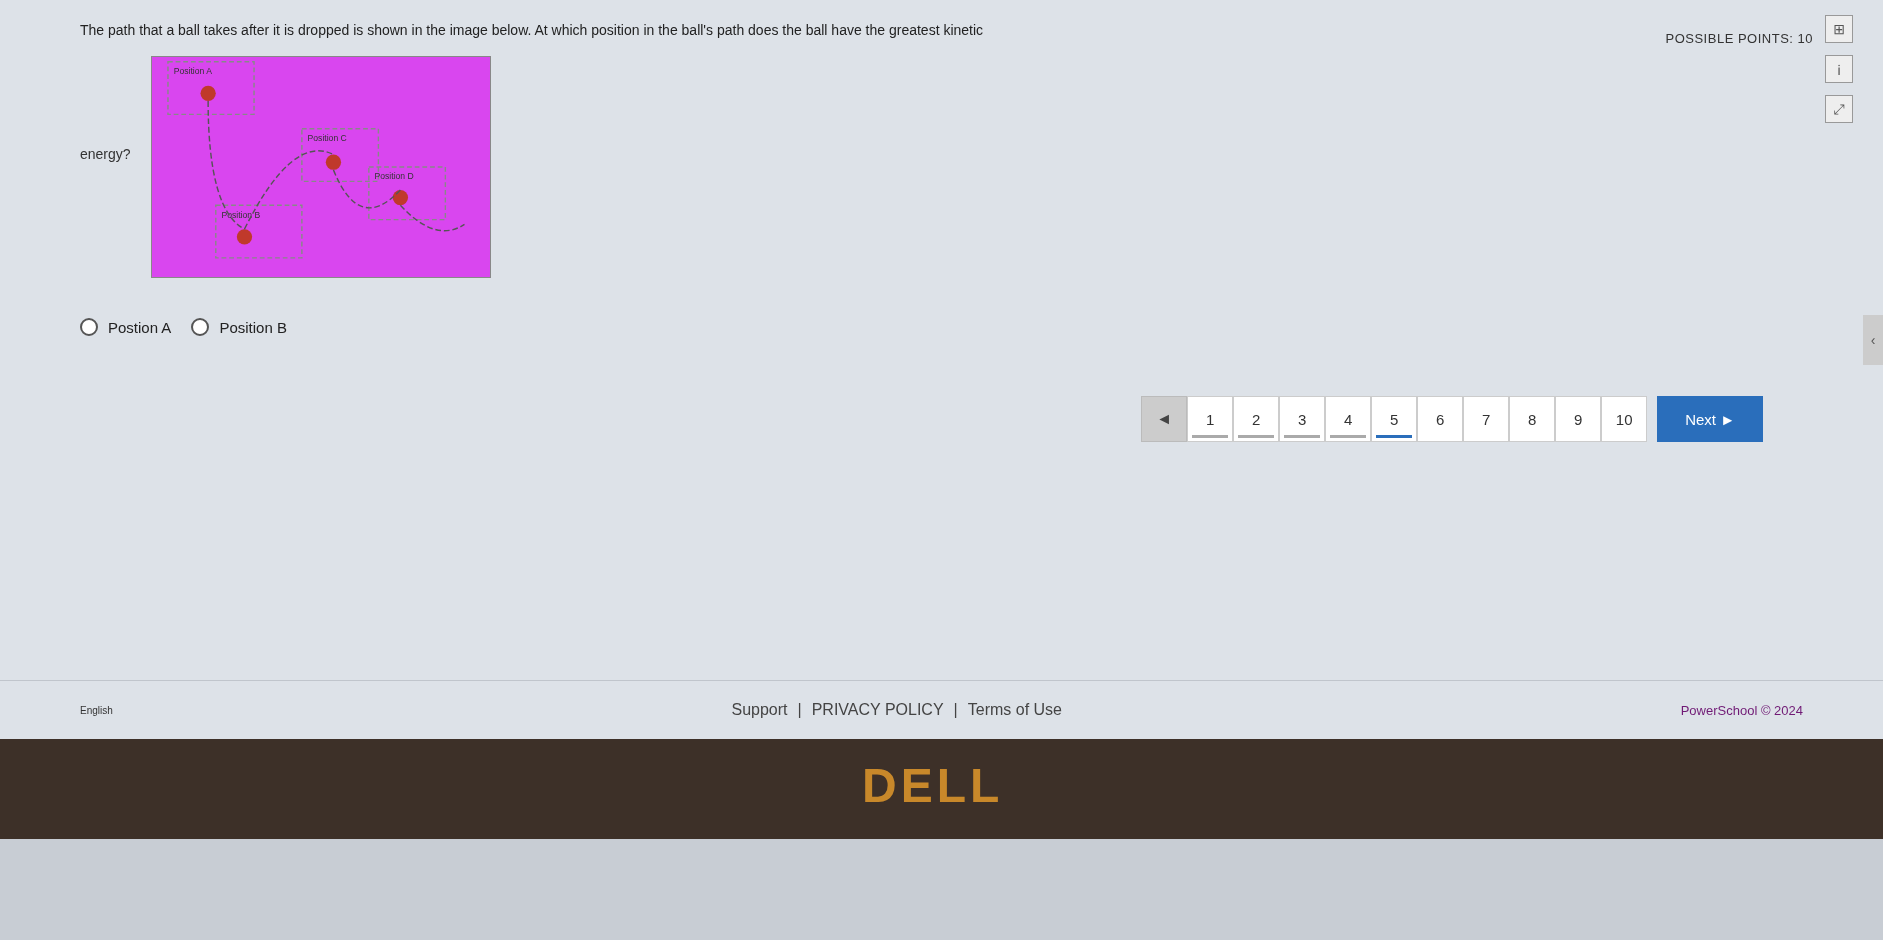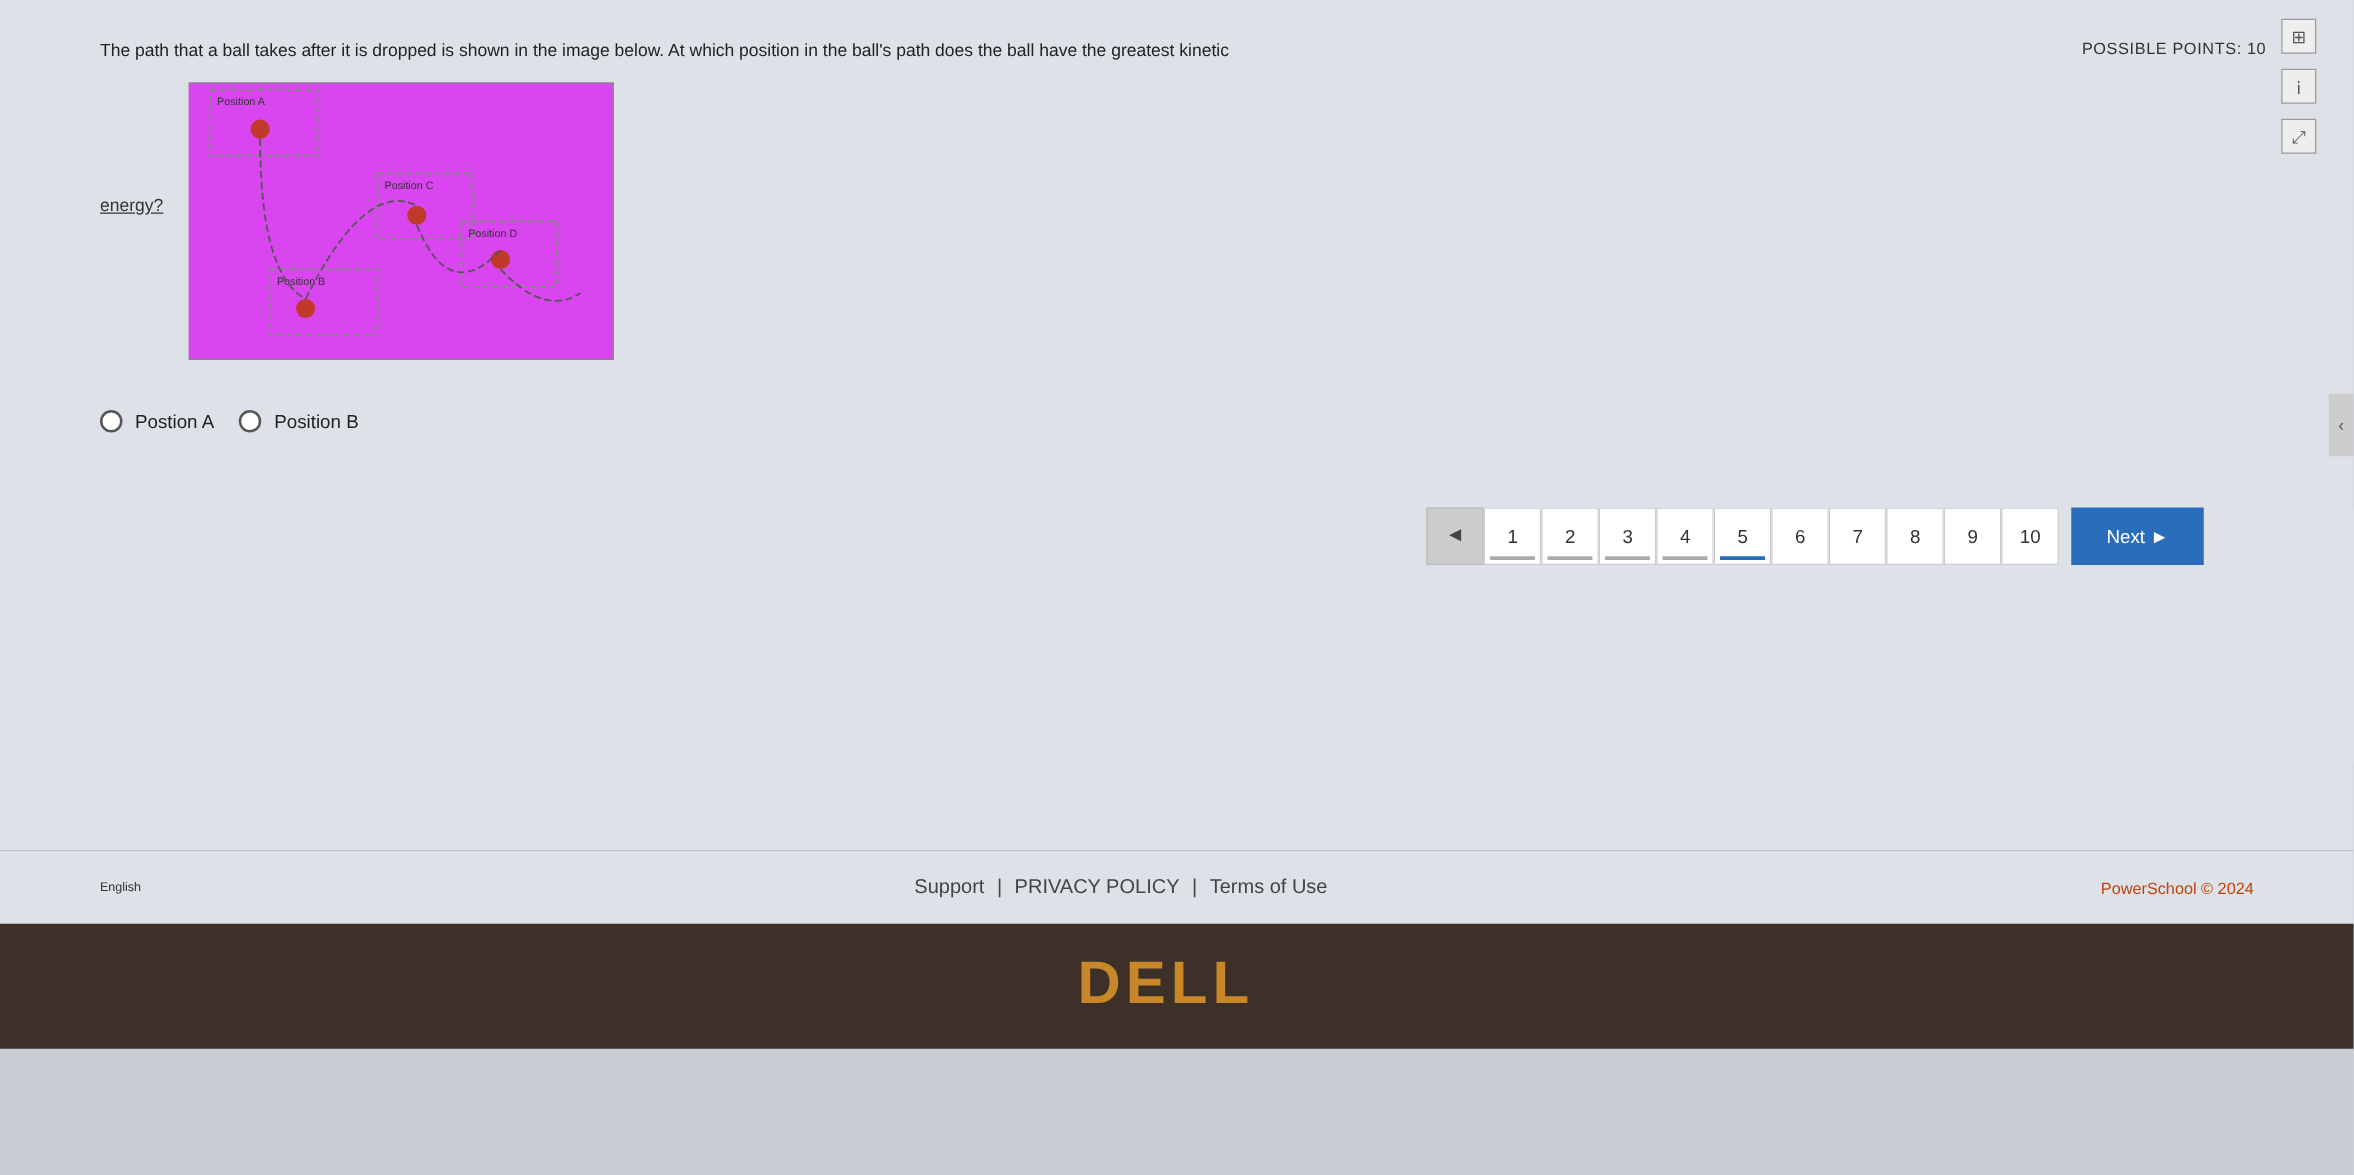--- a/index.html
+++ b/index.html
@@ -49,38 +49,36 @@
       justify-content: center;
       background: #eee;
       cursor: pointer;
       font-size: 14px;
       color: #555;
     }
 
     .question-text {
       font-size: 14px;
       color: #222;
-      margin-top: 10px;
       max-width: 1100px;
       line-height: 1.5;
     }
 
     .diagram-container {
       margin-top: 15px;
       display: flex;
       align-items: flex-start;
       gap: 20px;
     }
 
     .energy-label {
       font-size: 14px;
       color: #333;
       margin-top: 90px;
       white-space: nowrap;
-      text-decoration: underline;
     }
 
     .diagram-box {
       border: 1.5px solid #888;
       background: #d946ef;
       width: 340px;
       height: 222px;
       position: relative;
       flex-shrink: 0;
     }
@@ -211,21 +209,21 @@
     }
 
     .footer-links a {
       color: #444;
       text-decoration: none;
       cursor: pointer;
     }
 
     .footer-copyright {
       font-size: 13px;
-      color: #c2410c;
+      color: #701a75;
     }
 
     
     .dell-area {
       background: #3d3028;
       height: 100px;
       display: flex;
       align-items: center;
       justify-content: center;
     }

